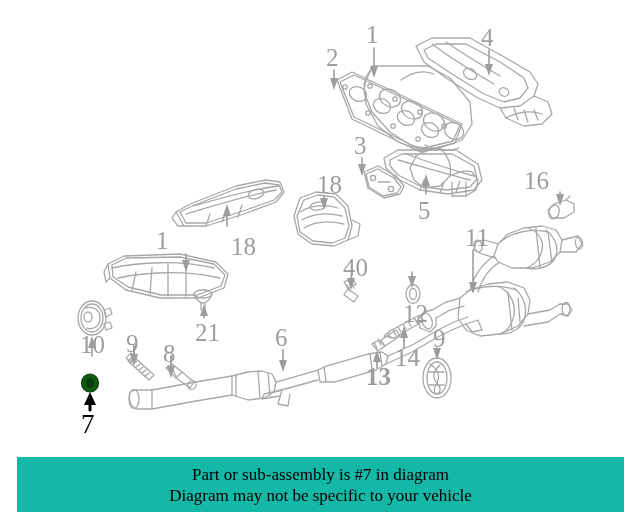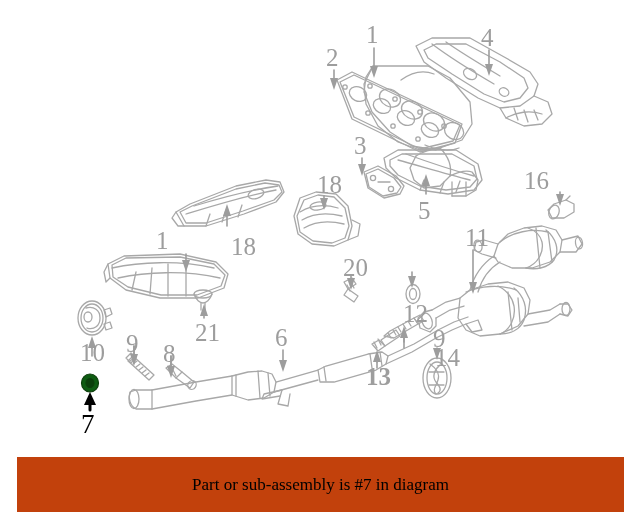--- a/index.html
+++ b/index.html
@@ -35,21 +35,21 @@
   .callout-num.highlight {
     color: #000000;
     font-weight: normal;
   }
   #notice-banner {
     position: absolute;
     left: 17px;
     top: 457px;
     width: 607px;
     height: 55px;
-    background: #c2410c;
+    background: #14b8a6;
     box-sizing: border-box;
     display: flex;
     flex-direction: column;
     align-items: center;
     justify-content: center;
     text-align: center;
   }
   #notice-banner .line {
     color: #000000;
     font-family: "Liberation Serif", serif;
@@ -413,30 +413,31 @@
 
   <div class="callout-num" style="left:366px; top:22px;">1</div>
   <div class="callout-num" style="left:326px; top:45px;">2</div>
   <div class="callout-num" style="left:354px; top:133px;">3</div>
   <div class="callout-num" style="left:481px; top:25px;">4</div>
   <div class="callout-num" style="left:418px; top:198px;">5</div>
   <div class="callout-num" style="left:275px; top:325px;">6</div>
   <div class="callout-num highlight" style="left:81px; top:412px; font-size:27px;">7</div>
   <div class="callout-num" style="left:163px; top:341px;">8</div>
   <div class="callout-num" style="left:126px; top:331px;">9</div>
-  <div class="callout-num" style="left:80px; top:340px;">10</div>
+  <div class="callout-num" style="left:80px; top:332px;">10</div>
   <div class="callout-num" style="left:465px; top:225px;text-align:center;">11</div>
   <div class="callout-num" style="left:403px; top:255px;margin-top:46px;">12</div>
   <div class="callout-num" style="left:366px; top:364px;font-weight:bold;">13</div>
-  <div class="callout-num" style="left:395px; top:345px;margin-left:40px;">14</div>
+  <div class="callout-num" style="left:395px; top:345px;">14</div>
   <div class="callout-num" style="left:433px; top:326px;">9</div>
   <div class="callout-num" style="left:524px; top:168px;">16</div>
   <div class="callout-num" style="left:156px; top:228px;">1</div>
   <div class="callout-num" style="left:217px; top:234px;margin-left:14px;">18</div>
   <div class="callout-num" style="left:317px; top:172px;">18</div>
-  <div class="callout-num" style="left:343px; top:255px;">20</div>
+  <div class="callout-num" style="left:343px; top:255px;">40</div>
   <div class="callout-num" style="left:195px; top:320px;">21</div>
 
   <div id="notice-banner">
     <div class="line">Part or sub-assembly is #7 in diagram</div>
+    <div class="line">Diagram may not be specific to your vehicle</div>
   </div>
 
 </div>
 
 </body></html>

